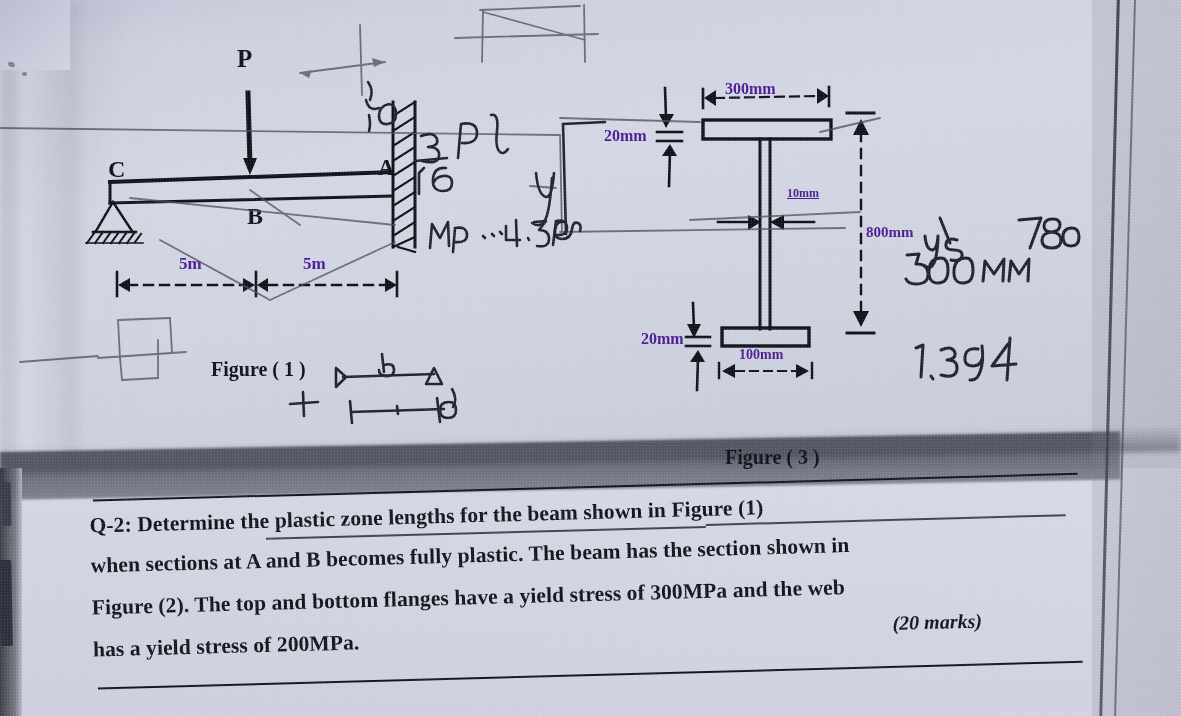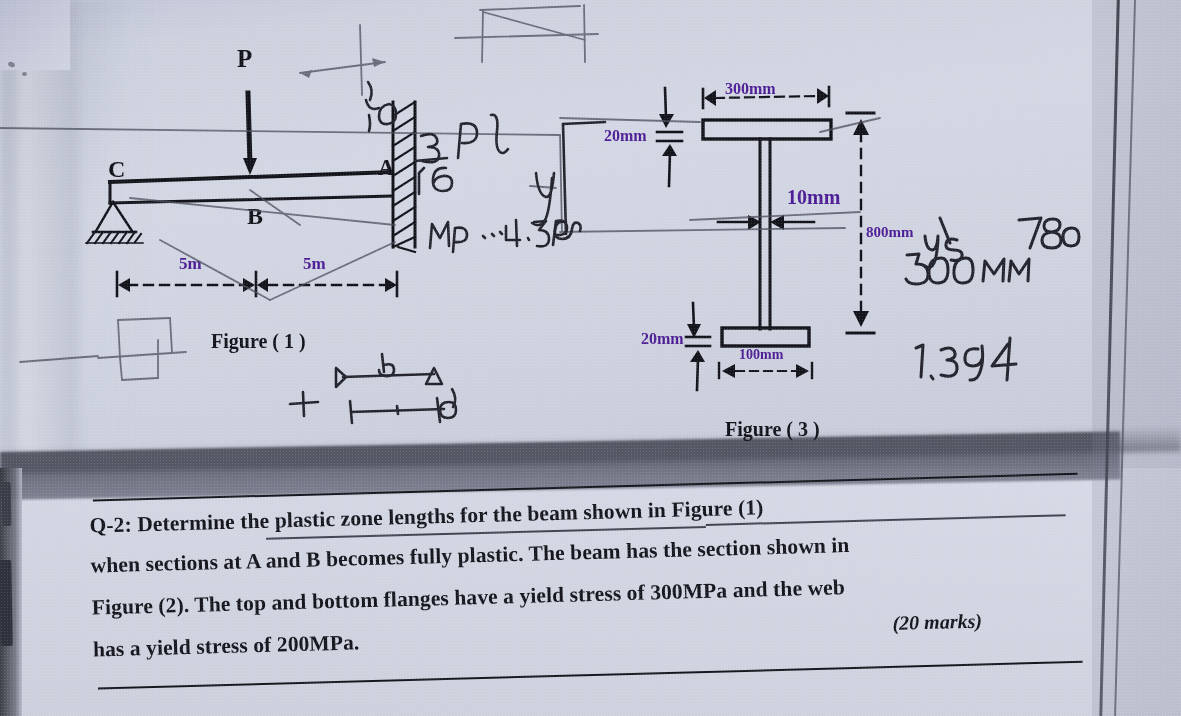--- a/index.html
+++ b/index.html
@@ -40,21 +40,21 @@
      transform:rotate(-1deg);border-radius:2px;}
   .topnotch{position:absolute;left:0;top:0;width:70px;height:70px;
      background:linear-gradient(135deg,#b9bdd0,#d0d4e1);}
   .speck{position:absolute;background:#6b6e7c;border-radius:50%;opacity:.8;}
   .grain{position:absolute;inset:0;opacity:.30;pointer-events:none;
      background-image:
        radial-gradient(rgba(255,255,255,.45) 0.5px, transparent 0.6px),
        radial-gradient(rgba(110,114,132,.35) 0.5px, transparent 0.6px);
      background-size:3px 3px, 4px 4px;background-position:0 0, 2px 1px;}
   .lbl{position:absolute;font-weight:bold;color:#14151c;letter-spacing:.2px;}
-  .figcap{position:absolute;font-weight:bold;font-size:20px;color:#14151c;}
+  .figcap{position:absolute;font-weight:bold;font-size:20px;color:#14151c;margin-top:28px;}
   .dimtxt{position:absolute;font-weight:bold;font-size:15px;color:#4c1d95;}
   svg{position:absolute;left:0;top:0;overflow:visible;}
   .hw{position:absolute;color:#23242c;font-family:"DejaVu Sans", sans-serif;}
 
   
   #qblock{position:absolute;left:0;top:468px;width:1181px;height:248px;
      transform:rotate(-1.55deg);transform-origin:0 0;}
   .qline{position:absolute;font-family:"Liberation Serif", serif;font-weight:bold;
      font-size:21.5px;color:#17181f;white-space:nowrap;letter-spacing:.1px;}
   .rule{position:absolute;background:#17181f;height:2px;}
@@ -206,21 +206,21 @@
         <line x1="847" y1="333" x2="874" y2="333"></line>
       </g>
       <line x1="861" y1="132" x2="861" y2="312" stroke-width="2.4" stroke-dasharray="9 8"></line>
       <polygon points="853,135 869,135 861,119" fill="#14151c" stroke="none"></polygon>
       <polygon points="853,311 869,311 861,327" fill="#14151c" stroke="none"></polygon>
     </g>
   </svg>
 
   <div class="dimtxt" style="left:725px;top:80px;font-size:16px;">300mm</div>
   <div class="dimtxt" style="left:604px;top:127px;font-size:16px;">20mm</div>
-  <div class="dimtxt" style="left:787px;top:186px;font-size:20px;">10mm</div>
+  <div class="dimtxt" style="left:787px;top:186px;font-size:12px;text-decoration:underline;">10mm</div>
   <div class="dimtxt" style="left:641px;top:330px;font-size:16px;">20mm</div>
   <div class="dimtxt" style="left:739px;top:347px;font-size:14px;">100mm</div>
   <div class="dimtxt" style="left:866px;top:224px;font-size:15px;">800mm</div>
   <div class="figcap" style="left:725px;top:418px;">Figure ( 3 )</div>
 
   <svg width="1181" height="716" aria-hidden="true">
     <g stroke="#4b4d5c" fill="none" stroke-width="1.8" stroke-linecap="round" opacity=".75">
 
       <line x1="360" y1="25" x2="362" y2="95"></line>
       <line x1="300" y1="73" x2="385" y2="62"></line>

